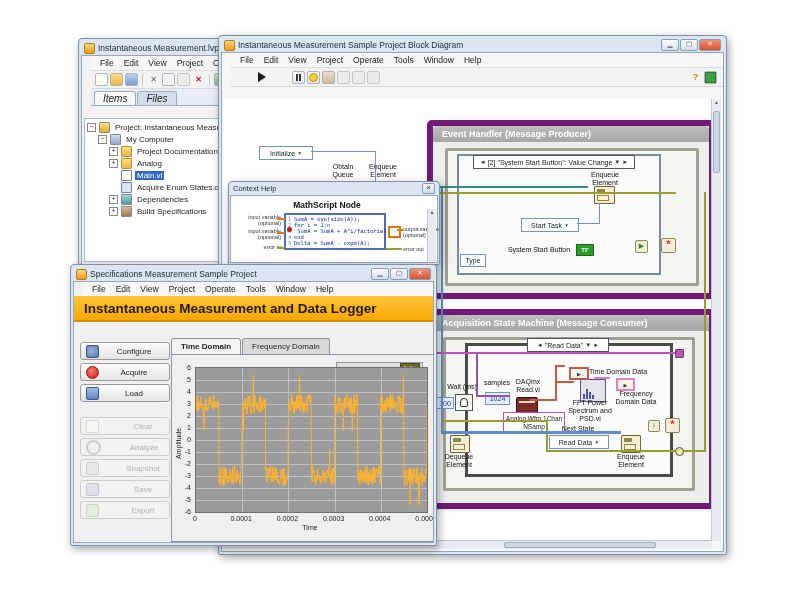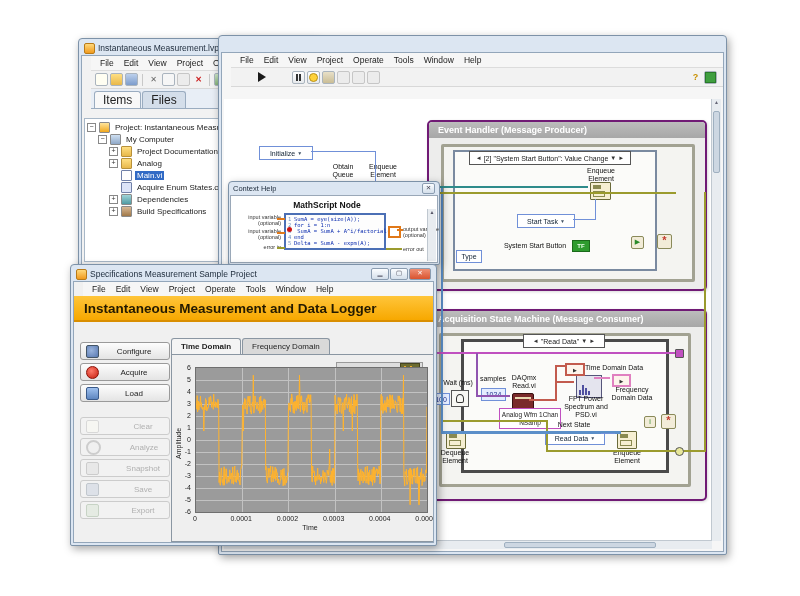--- a/index.html
+++ b/index.html
@@ -17,21 +17,21 @@
   .win-body{position:absolute;left:2px;right:2px;top:16px;bottom:2px;background:#f2f2f2;border:1px solid #93a6ba;overflow:hidden;padding-left:9px;}
   .menubar{display:flex;font-size:8.5px;padding:1px 4px;background:#f6f6f6;border-bottom:1px solid #dcdcdc;color:#222;}
   .menu-item{padding:1px 5px;}
   .toolbar{display:flex;align-items:center;gap:2px;padding:2px 4px;background:#f2f2f2;border-bottom:1px solid #d8d8d8;}
   .tb{width:13px;height:13px;border:1px solid transparent;border-radius:2px;display:flex;align-items:center;justify-content:center;
       font-size:8px;box-sizing:border-box;}
   .tb-sep{width:1px;height:12px;background:#c8c8c8;margin:0 2px;}
   .lv-icon{width:9px;height:9px;flex:0 0 auto;border-radius:2px;background:linear-gradient(#ffd87a,#f09a1e);border:1px solid #b87a18;}
   
   .ptabs{display:flex;gap:1px;padding:2px 3px 0 3px;background:#e8eef6;border-bottom:1px solid #9aacc0;}
-  .ptab{font-size:12px;padding:1px 8px;border:1px solid #9aacc0;border-bottom:none;border-radius:3px 3px 0 0;background:#d4deea;}
+  .ptab{font-size:10px;padding:1px 8px;border:1px solid #9aacc0;border-bottom:none;border-radius:3px 3px 0 0;background:#d4deea;font-style:italic;}
   .ptab.active{background:#f8f8f8;}
   .tree{position:absolute;left:2px;right:2px;top:62px;bottom:2px;background:#fff;border:1px solid #a8b8c8;
         font-size:8px;padding-top:2px;overflow:hidden;}
   .tree-row{display:flex;align-items:center;gap:3px;height:12px;}
   .expander{width:7px;height:7px;border:1px solid #888;background:#fff;font-size:7px;line-height:5px;text-align:center;color:#333;flex:0 0 auto;}
   .expander:empty{visibility:hidden;}
   .tree-ico{width:9px;height:9px;border:1px solid #8a8a8a;border-radius:1px;flex:0 0 auto;background:#ddd;}
   .icon-project{background:linear-gradient(#ffe49a,#f0a81e);}
   .icon-computer{background:linear-gradient(#cfe0f2,#8fa8c8);}
   .icon-folder{background:linear-gradient(#ffdf82,#e8b84a);border-color:#b8913a;}
@@ -46,21 +46,21 @@
   .run-arrow{width:0;height:0;border-left:8px solid #1a1a1a;border-top:5px solid transparent;border-bottom:5px solid transparent;}
   .pause-bars{display:flex;gap:1px;}.pause-bars i{display:block;width:2px;height:7px;background:#333;}
   .bulb{width:7px;height:7px;border-radius:50%;background:#ffd23a;border:1px solid #b89018;}
   .tb-frame{border:1px solid #aab4be;background:linear-gradient(#fdfdfd,#e6e9ec);}
   .tb-ghost{border:1px solid #c6c6c6;background:#ececec;}
   .help-q{color:#c89000;font-weight:bold;font-size:9px;}
   .nav-green{width:9px;height:9px;background:#3f9f3f;border:1px solid #2a7a2a;}
   .vscroll{position:absolute;right:2px;top:46px;bottom:10px;width:9px;background:#e8ecf0;border-left:1px solid #c0c8d0;font-size:5px;color:#667;text-align:center;}
   .hscroll{position:absolute;left:2px;right:11px;bottom:2px;height:8px;background:#e8ecf0;border-top:1px solid #c0c8d0;}
   .thumb{position:absolute;background:#cdd7e2;border:1px solid #9fb0c0;border-radius:2px;}
-  .section{position:absolute;background:#ededec;border:2px solid #701a75;border-radius:5px;box-shadow:1px 1px 3px rgba(0,0,0,.15);}
+  .section{position:absolute;background:#ededec;border:6px solid #701a75;border-radius:5px;box-shadow:1px 1px 3px rgba(0,0,0,.15);}
   .section-hd{height:16px;background:linear-gradient(#bcbcbc,var(--section-header));border-radius:4px 4px 0 0;
               color:#fff;font-weight:bold;font-size:9px;line-height:16px;padding-left:9px;white-space:nowrap;overflow:hidden;}
   .loop{position:absolute;border:3px solid #a2a292;background:#f4f4f1;border-radius:2px;}
   .estruct{position:absolute;border:2px solid #7a8aa0;background:#fbfbf9;}
   .cstruct{position:absolute;border:3px solid #4a4a4a;background:#fbfbf9;}
   .selector{position:absolute;background:#fff;border:1px solid #555;font-size:7px;display:flex;align-items:center;
             justify-content:center;gap:2px;white-space:nowrap;overflow:hidden;}
   .sel-arrow{font-size:6px;color:#333;}
   .lv-label{position:absolute;font-size:7px;line-height:8px;text-align:center;color:#111;white-space:normal;}
   .lv-node{position:absolute;background:#f6efd2;border:1px solid #6a6a3a;border-radius:1px;}
@@ -245,20 +245,29 @@
             <span class="expander">+</span>
             <span class="tree-ico icon-build"></span>
             <span class="tree-label">Build Specifications</span>
           </div>
 
       </div>
     </div>
   </section>
 
   <section class="window" style="left:218px;top:35px;width:509px;height:520px;z-index:2;">
+    <div class="titlebar">
+      <span class="lv-icon"></span>
+      <span class="title-text">Instantaneous Measurement Sample Project Block Diagram</span>
+      <span class="win-controls">
+        <span class="win-btn">▁</span>
+        <span class="win-btn">▢</span>
+        <span class="win-btn close">✕</span>
+      </span>
+    </div>
     <div class="win-body" style="background:#f6f6f6;">
       <div class="menubar">
 
           <span class="menu-item">File</span>
 
           <span class="menu-item">Edit</span>
 
           <span class="menu-item">View</span>
 
           <span class="menu-item">Project</span>

